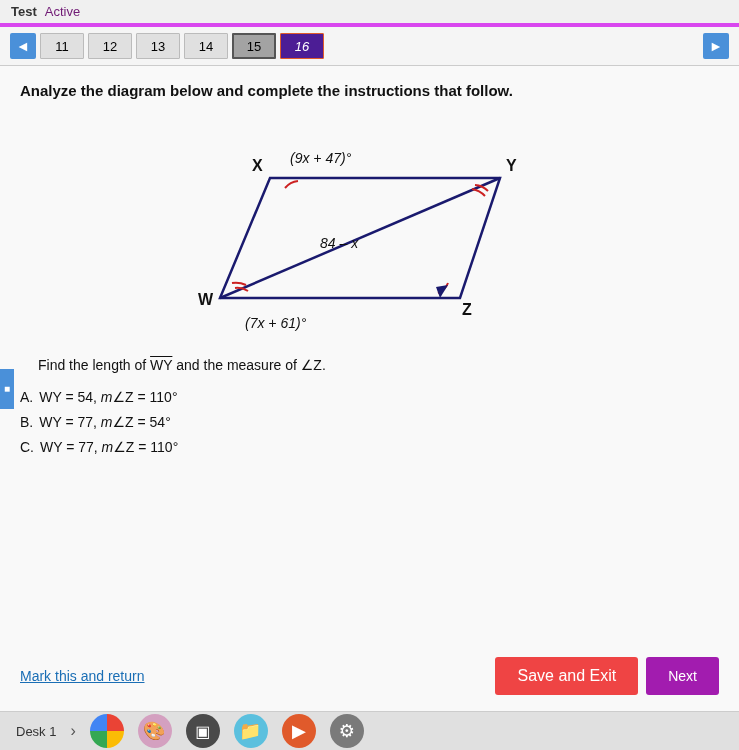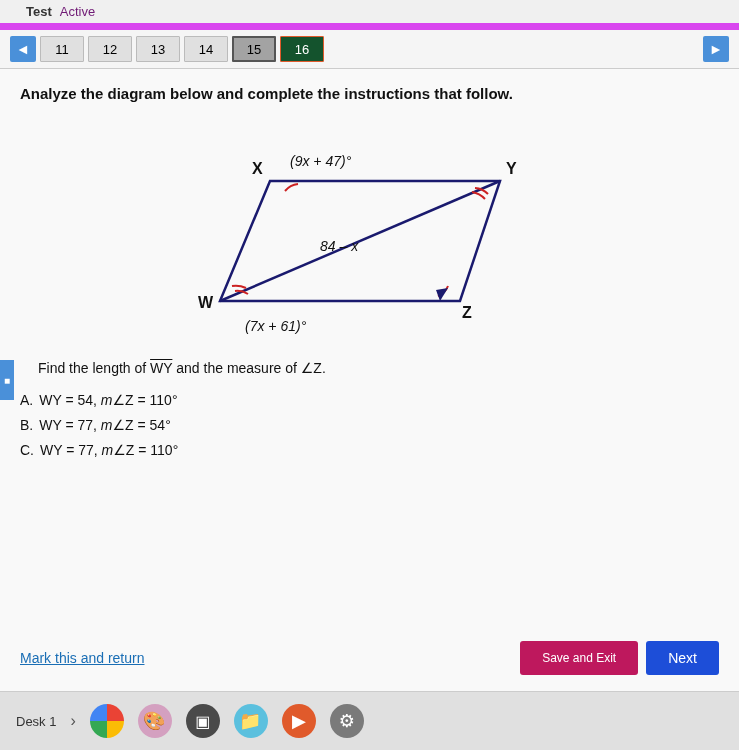--- a/index.html
+++ b/index.html
@@ -9,24 +9,24 @@
       width: 739px;
       height: 750px;
       overflow: hidden;
       display: flex;
       flex-direction: column;
     }
 
     
     .top-bar {
       background: #f0f0f0;
-      padding: 4px 26px;
-      display: flex;
-      align-items: center;
-      border-bottom: 7px solid #d946ef;
+      padding: 4px 11px;
+      display: flex;
+      align-items: center;
+      border-bottom: 4px solid #d946ef;
     }
     .top-bar-title {
       font-size: 13px;
       color: #333;
       font-weight: bold;
       margin-right: 8px;
     }
     .top-bar-status {
       font-size: 13px;
       color: #701a75;
@@ -60,23 +60,24 @@
       width: 44px;
       height: 26px;
       cursor: pointer;
       font-size: 13px;
       border-radius: 1px;
       display: flex;
       align-items: center;
       justify-content: center;
     }
     .nav-btn.active {
-      background: #14532d;
+      background: #4c1d95;
       color: white;
       border-color: #e05a2b;
+      font-style: italic;
     }
     .nav-btn.current {
       background: #a3a3a3;
       border: 2px solid #555;
     }
     .nav-right-arrow {
       background: #4a90d9;
       color: white;
       border: none;
       width: 26px;
@@ -148,43 +149,43 @@
       cursor: pointer;
       font-size: 14px;
       background: none;
       border: none;
     }
     .action-buttons {
       display: flex;
       gap: 8px;
     }
     .btn-save {
-      background: #be185d;
+      background: #ef4444;
       color: white;
       border: none;
       padding: 10px 22px;
-      font-size: 12px;
+      font-size: 16px;
       cursor: pointer;
       border-radius: 3px;
       margin-left: 20px;
     }
     .btn-next {
-      background: #1d4ed8;
+      background: #a21caf;
       color: white;
       border: none;
       padding: 8px 22px;
       font-size: 14px;
       cursor: pointer;
       border-radius: 3px;
     }
 
     
     .taskbar {
       background: #e0e0e0;
-      height: 59px;
+      height: 39px;
       display: flex;
       align-items: center;
       padding: 0 16px;
       gap: 14px;
       border-top: 1px solid #ccc;
     }
     .taskbar-label {
       font-size: 13px;
       color: #333;
     }

